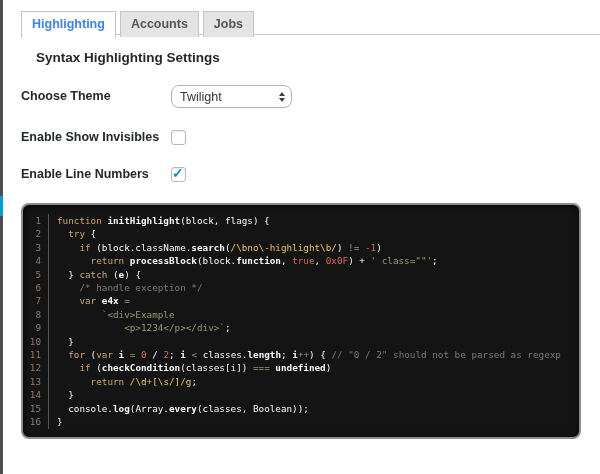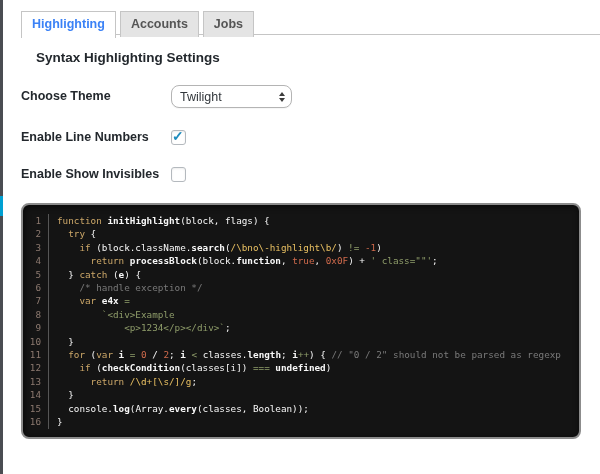--- a/index.html
+++ b/index.html
@@ -162,30 +162,30 @@
       <div class="select-box">
         <span class="select-value">Twilight</span>
         <span class="select-stepper">
           <span class="tri-up"></span>
             <span class="tri-down"></span>
         </span>
       </div>
     </div>
 
     <div class="form-row">
-      <div class="row-label nopad">Enable Line Numbers</div>
+      <div class="row-label nopad">Enable Show Invisibles</div>
       <div class="checkbox">
-        <span class="checkmark">✓</span>
+        <span class="checkmark"></span>
       </div>
     </div>
 
     <div class="form-row">
-      <div class="row-label nopad">Enable Show Invisibles</div>
+      <div class="row-label nopad">Enable Line Numbers</div>
       <div class="checkbox">
-        <span class="checkmark"></span>
+        <span class="checkmark">✓</span>
       </div>
     </div>
 
   </div>
 
   <pre class="code-preview"><div id="code-lines"><div class="code-line"><span class="ln">1</span><span class="lc"><span class="c-kw">function</span><span class="c-pln"> </span><span class="c-fn">initHighlight</span><span class="c-pln">(block, flags) {</span></span></div><div class="code-line"><span class="ln">2</span><span class="lc"><span class="c-pln">  </span><span class="c-kw">try</span><span class="c-pln"> {</span></span></div><div class="code-line"><span class="ln">3</span><span class="lc"><span class="c-pln">    </span><span class="c-kw">if</span><span class="c-pln"> (block.className.</span><span class="c-fn">search</span><span class="c-pln">(</span><span class="c-re">/\bno\-highlight\b/</span><span class="c-pln">) </span><span class="c-op">!=</span><span class="c-pln"> </span><span class="c-num">-1</span><span class="c-pln">)</span></span></div><div class="code-line"><span class="ln">4</span><span class="lc"><span class="c-pln">      </span><span class="c-kw">return</span><span class="c-pln"> </span><span class="c-fn">processBlock</span><span class="c-pln">(block.</span><span class="c-fn">function</span><span class="c-pln">, </span><span class="c-num">true</span><span class="c-pln">, </span><span class="c-num">0x0F</span><span class="c-pln">) + </span><span class="c-str">' class=""'</span><span class="c-pln">;</span></span></div><div class="code-line"><span class="ln">5</span><span class="lc"><span class="c-pln">  } </span><span class="c-kw">catch</span><span class="c-pln"> (</span><span class="c-fn">e</span><span class="c-pln">) {</span></span></div><div class="code-line"><span class="ln">6</span><span class="lc"><span class="c-pln">    </span><span class="c-com">/* handle exception */</span></span></div><div class="code-line"><span class="ln">7</span><span class="lc"><span class="c-pln">    </span><span class="c-kw">var</span><span class="c-pln"> </span><span class="c-fn">e4x</span><span class="c-pln"> </span><span class="c-op">=</span></span></div><div class="code-line"><span class="ln">8</span><span class="lc"><span class="c-pln">        </span><span class="c-str">`&lt;div&gt;Example</span></span></div><div class="code-line"><span class="ln">9</span><span class="lc"><span class="c-pln">            </span><span class="c-str">&lt;p&gt;1234&lt;/p&gt;&lt;/div&gt;`</span><span class="c-pln">;</span></span></div><div class="code-line"><span class="ln">10</span><span class="lc"><span class="c-pln">  }</span></span></div><div class="code-line"><span class="ln">11</span><span class="lc"><span class="c-pln">  </span><span class="c-kw">for</span><span class="c-pln"> (</span><span class="c-kw">var</span><span class="c-pln"> </span><span class="c-fn">i</span><span class="c-pln"> </span><span class="c-op">=</span><span class="c-pln"> </span><span class="c-num">0</span><span class="c-pln"> / </span><span class="c-num">2</span><span class="c-pln">; </span><span class="c-fn">i</span><span class="c-pln"> </span><span class="c-op">&lt;</span><span class="c-pln"> classes.</span><span class="c-fn">length</span><span class="c-pln">; </span><span class="c-fn">i</span><span class="c-op">++</span><span class="c-pln">) { </span><span class="c-com">// "0 / 2" should not be parsed as regexp</span></span></div><div class="code-line"><span class="ln">12</span><span class="lc"><span class="c-pln">    </span><span class="c-kw">if</span><span class="c-pln"> (</span><span class="c-fn">checkCondition</span><span class="c-pln">(classes[i]) </span><span class="c-op">===</span><span class="c-pln"> </span><span class="c-fn">undefined</span><span class="c-pln">)</span></span></div><div class="code-line"><span class="ln">13</span><span class="lc"><span class="c-pln">      </span><span class="c-kw">return</span><span class="c-pln"> </span><span class="c-re">/\d+[\s/]/g</span><span class="c-pln">;</span></span></div><div class="code-line"><span class="ln">14</span><span class="lc"><span class="c-pln">  }</span></span></div><div class="code-line"><span class="ln">15</span><span class="lc"><span class="c-pln">  console.</span><span class="c-fn">log</span><span class="c-pln">(Array.</span><span class="c-fn">every</span><span class="c-pln">(classes, Boolean));</span></span></div><div class="code-line"><span class="ln">16</span><span class="lc"><span class="c-pln">}</span></span></div></div></pre>
 
 </div>
 
 </body></html>

